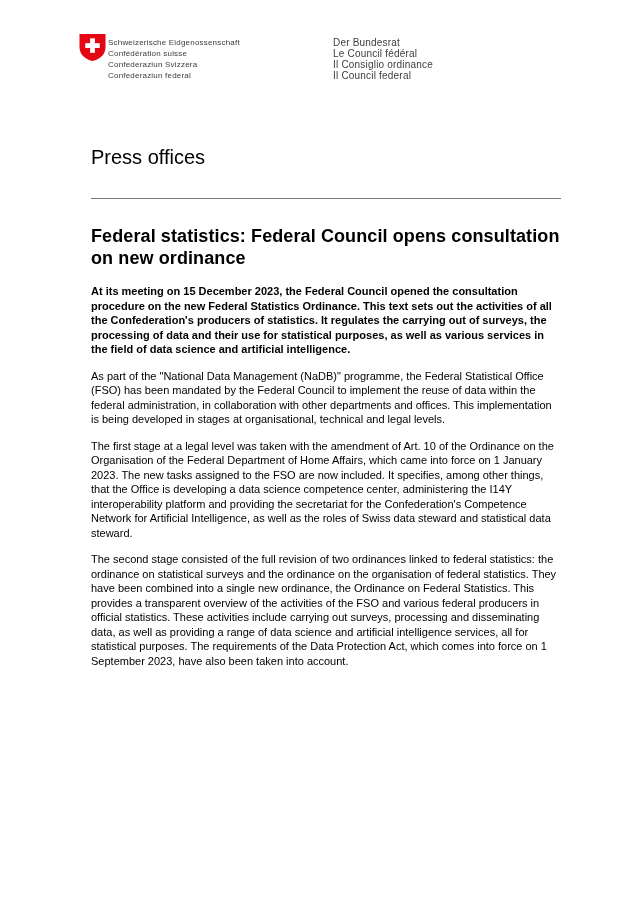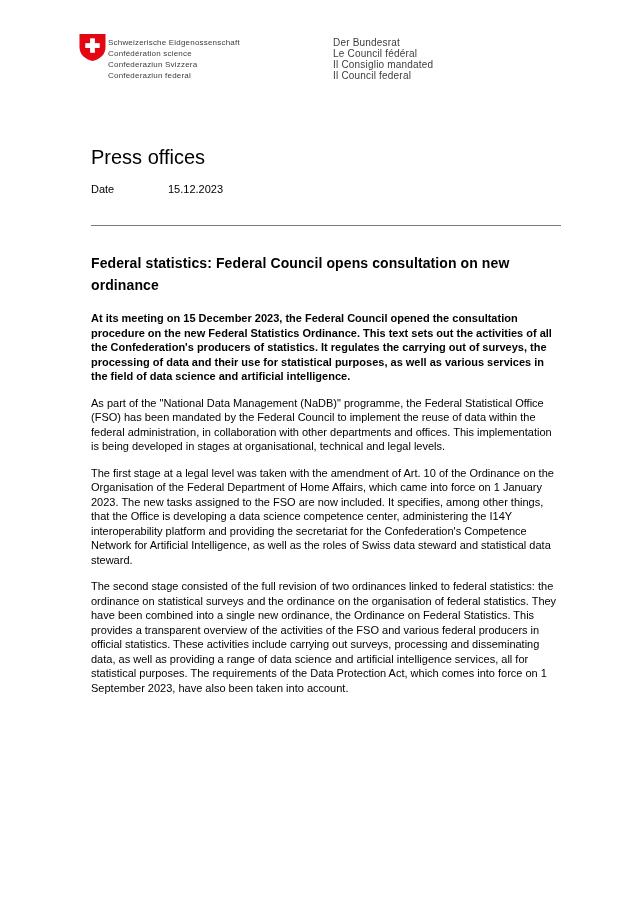--- a/index.html
+++ b/index.html
@@ -74,21 +74,21 @@
     width: 77px;
   }
   .rule {
     margin: 29px 0 0 0;
     border: none;
     border-top: 1px solid #7a7a7a;
     height: 0;
   }
   .title {
     margin: 26px 0 0 0;
-    font-size: 14px;
+    font-size: 18px;
     line-height: 22px;
     font-weight: 700;
     letter-spacing: 0.1px;
   }
   .lead {
     margin: 15px 0 12px 0;
     font-size: 11px;
     line-height: 14.5px;
     font-weight: 700;
   }
@@ -107,38 +107,35 @@
   <header class="masthead">
     <div class="coat">
       <svg viewBox="0 0 28 29" xmlns="http://www.w3.org/2000/svg">
         <path d="M0.5 0.5 H27.5 V14 C27.5 22.5 21.5 26.5 14 28.5 C6.5 26.5 0.5 22.5 0.5 14 Z" fill="#e30613"></path>
         <rect x="11.5" y="5" width="5" height="15" fill="#ffffff"></rect>
         <rect x="6.5" y="10" width="15" height="5" fill="#ffffff"></rect>
       </svg>
     </div>
     <div class="confed-names">
       <div>Schweizerische Eidgenossenschaft</div>
-      <div>Confédération science</div>
+      <div>Confédération suisse</div>
       <div>Confederaziun Svizzera</div>
       <div>Confederaziun federal</div>
     </div>
     <div class="council-names">
       <div>Der Bundesrat</div>
       <div>Le Council fédéral</div>
-      <div>Il Consiglio mandated</div>
+      <div>Il Consiglio ordinance</div>
       <div>Il Council federal</div>
     </div>
   </header>
 
   <main class="content">
     <h2 class="doc-kind">Press offices</h2>
 
-    <div class="date-row">
-      <span class="date-label">Date</span><span class="date-value">15.12.2023</span>
-    </div>
 
     <hr class="rule">
 
     <h1 class="title">Federal statistics: Federal Council opens consultation on new ordinance</h1>
 
     <p class="lead">At its meeting on 15 December 2023, the Federal Council opened the consultation procedure on the new Federal Statistics Ordinance. This text sets out the activities of all the Confederation's producers of statistics. It regulates the carrying out of surveys, the processing of data and their use for statistical purposes, as well as various services in the field of data science and artificial intelligence.</p>
 
     <p class="body-p">As part of the "National Data Management (NaDB)" programme, the Federal Statistical Office (FSO) has been mandated by the Federal Council to implement the reuse of data within the federal administration, in collaboration with other departments and offices. This implementation is being developed in stages at organisational, technical and legal levels.</p>
     <p class="body-p">The first stage at a legal level was taken with the amendment of Art. 10 of the Ordinance on the Organisation of the Federal Department of Home Affairs, which came into force on 1 January 2023. The new tasks assigned to the FSO are now included. It specifies, among other things, that the Office is developing a data science competence center, administering the I14Y interoperability platform and providing the secretariat for the Confederation's Competence Network for Artificial Intelligence, as well as the roles of Swiss data steward and statistical data steward.</p>
     <p class="body-p">The second stage consisted of the full revision of two ordinances linked to federal statistics: the ordinance on statistical surveys and the ordinance on the organisation of federal statistics. They have been combined into a single new ordinance, the Ordinance on Federal Statistics. This provides a transparent overview of the activities of the FSO and various federal producers in official statistics. These activities include carrying out surveys, processing and disseminating data, as well as providing a range of data science and artificial intelligence services, all for statistical purposes. The requirements of the Data Protection Act, which comes into force on 1 September 2023, have also been taken into account.</p>

